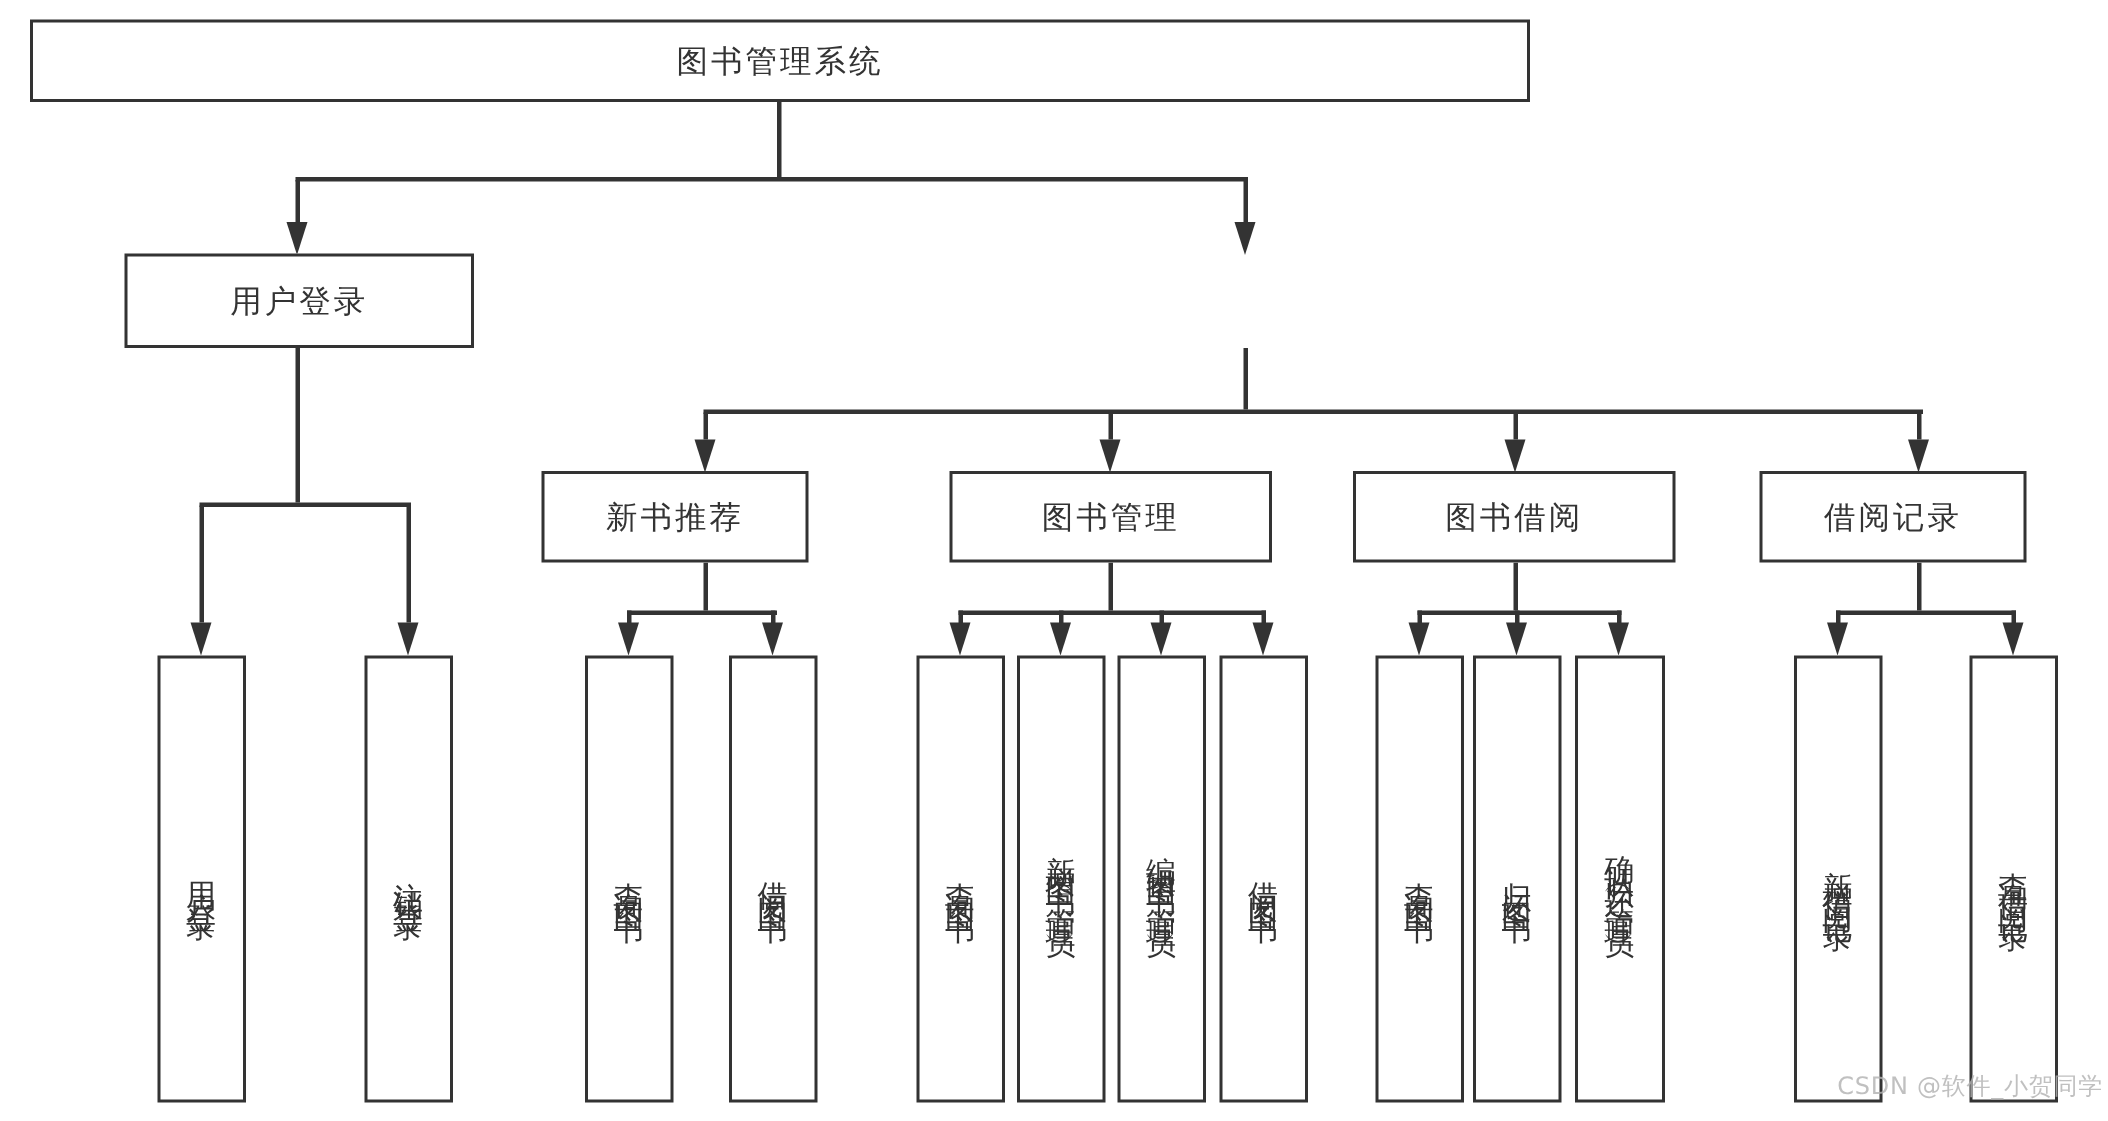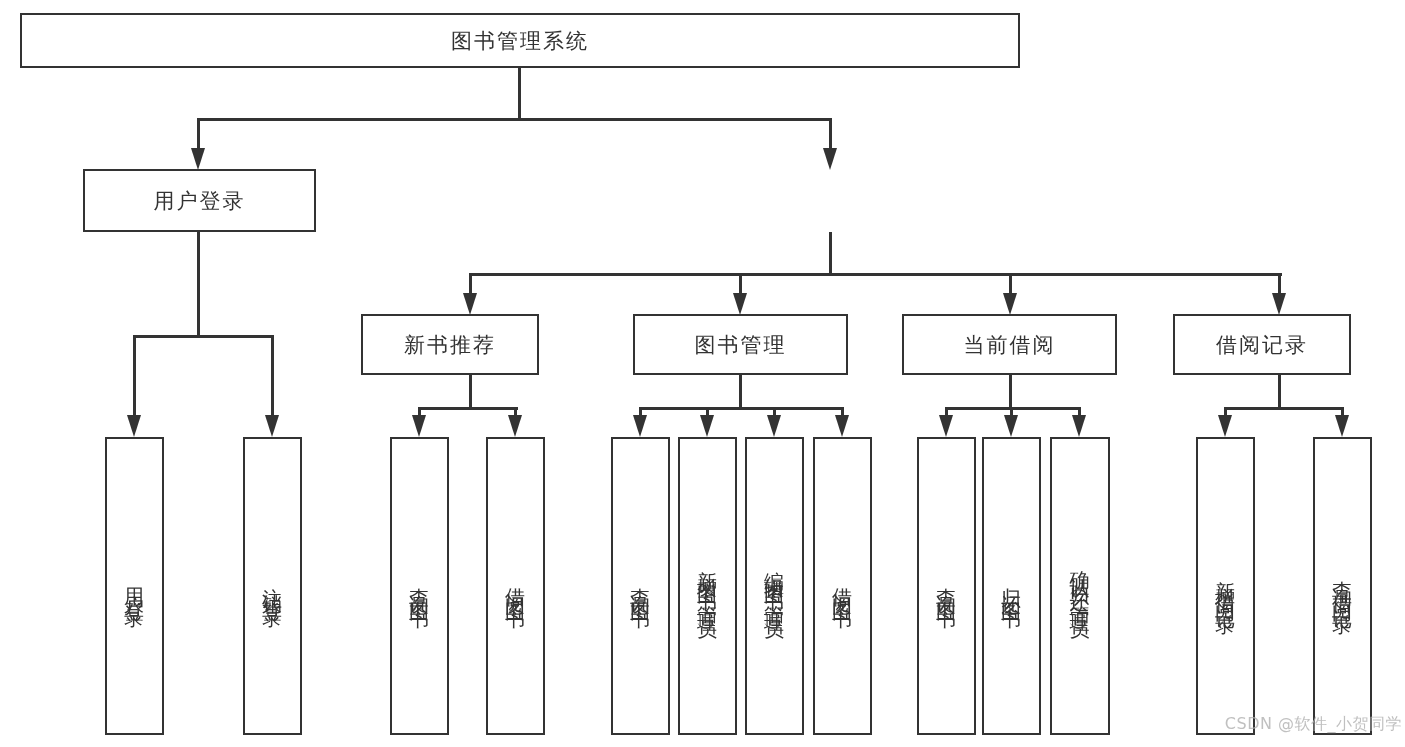--- a/index.html
+++ b/index.html
@@ -96,21 +96,21 @@
   <div class="vline" style="left:1278px; top:275px; height:18px;"></div>
   <div class="arrow" style="left:1272px; top:293px;"></div>
 
   <div class="box h" style="left:361px; top:314px; width:178px; height:61px;font-family:Liberation Serif, serif;">
     <span class="lbl">新书推荐</span>
   </div>
   <div class="box h" style="left:633px; top:314px; width:215px; height:61px;">
     <span class="lbl">图书管理</span>
   </div>
   <div class="box h" style="left:902px; top:314px; width:215px; height:61px;">
-    <span class="lbl">当前借阅</span>
+    <span class="lbl">图书借阅</span>
   </div>
   <div class="box h" style="left:1173px; top:314px; width:178px; height:61px;">
     <span class="lbl">借阅记录</span>
   </div>
 
   <div class="vline" style="left:469px; top:375px; height:32px;"></div>
   <div class="hline" style="left:418px; top:407px; width:100px;"></div>
   <div class="vline" style="left:418px; top:407px; height:10px;"></div>
   <div class="arrow" style="left:412px; top:415px;"></div>
   <div class="vline" style="left:514px; top:407px; height:10px;"></div>

